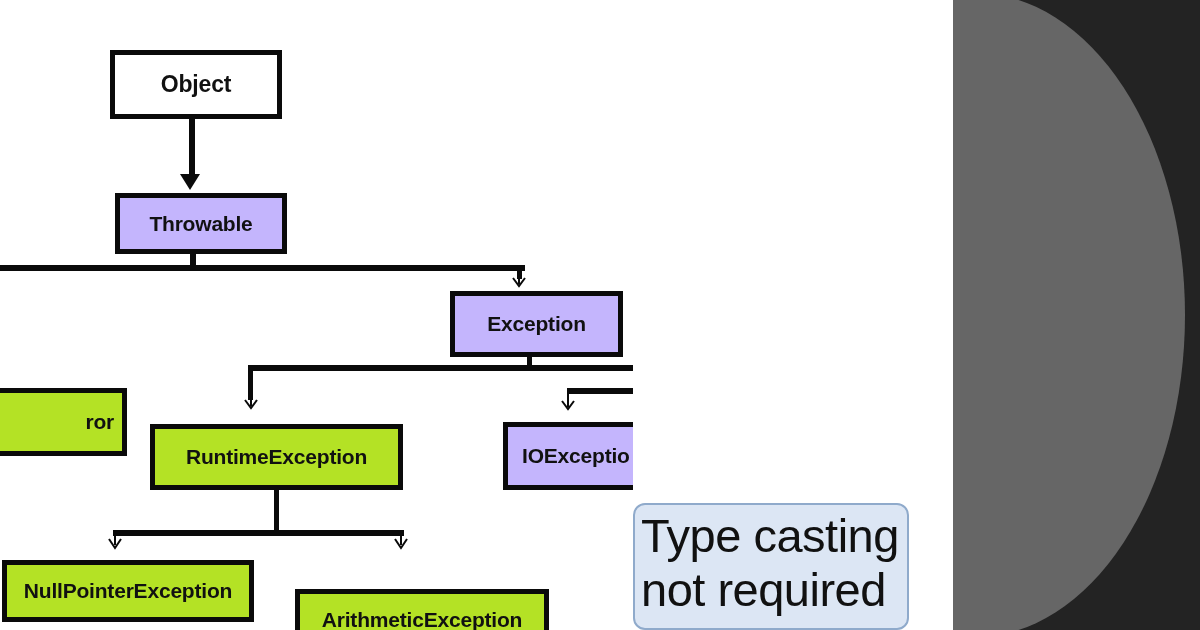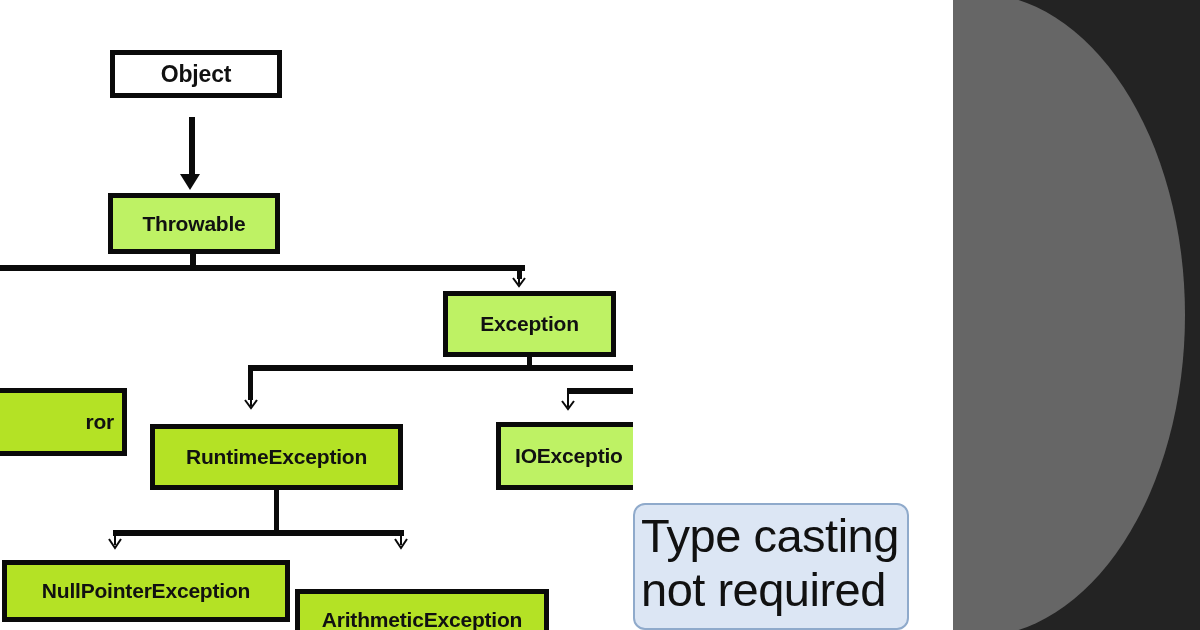--- a/index.html
+++ b/index.html
@@ -61,32 +61,32 @@
     border: 5px solid #0a0a0a;
     display: flex;
     align-items: center;
     justify-content: center;
     color: #111111;
     font-weight: bold;
     letter-spacing: -0.2px;
     white-space: nowrap;
   }
   .node.white  { background: #ffffff; }
-  .node.red    { background: #bef264; }
+  .node.red    { background: #c4b5fd; margin-left: 7px; }
   .node.green  { background: #b4e225; }
 
-  #node-object    { left: 110px; top: 50px;  width: 172px; height: 48px;  font-size: 23px; }
+  #node-object    { left: 110px; top: 50px;  width: 172px; height: 69px;  font-size: 23px; }
   #node-throwable { left: 108px; top: 193px; width: 172px; height: 61px;  font-size: 21px; }
   #node-exception { left: 443px; top: 291px; width: 173px; height: 66px;  font-size: 21px; }
   #node-error     { left: -84px; top: 388px; width: 211px; height: 68px;  font-size: 21px;
                     justify-content: flex-end; padding-right: 8px; }
   #node-runtime   { left: 150px; top: 424px; width: 253px; height: 66px;  font-size: 21px; }
   #node-ioexc     { left: 496px; top: 422px; width: 196px; height: 68px;  font-size: 21px;
                     justify-content: flex-start; padding-left: 14px; }
-  #node-npe       { left: 2px;   top: 560px; width: 288px; height: 62px;  font-size: 21px; }
+  #node-npe       { left: 2px;   top: 560px; width: 252px; height: 62px;  font-size: 21px; }
   #node-arith     { left: 295px; top: 589px; width: 254px; height: 62px;  font-size: 21px; }
 
   
   .line-v, .line-h {
     position: absolute;
     background: #0a0a0a;
   }
   .arrow-solid {
     position: absolute;
     width: 0; height: 0;

